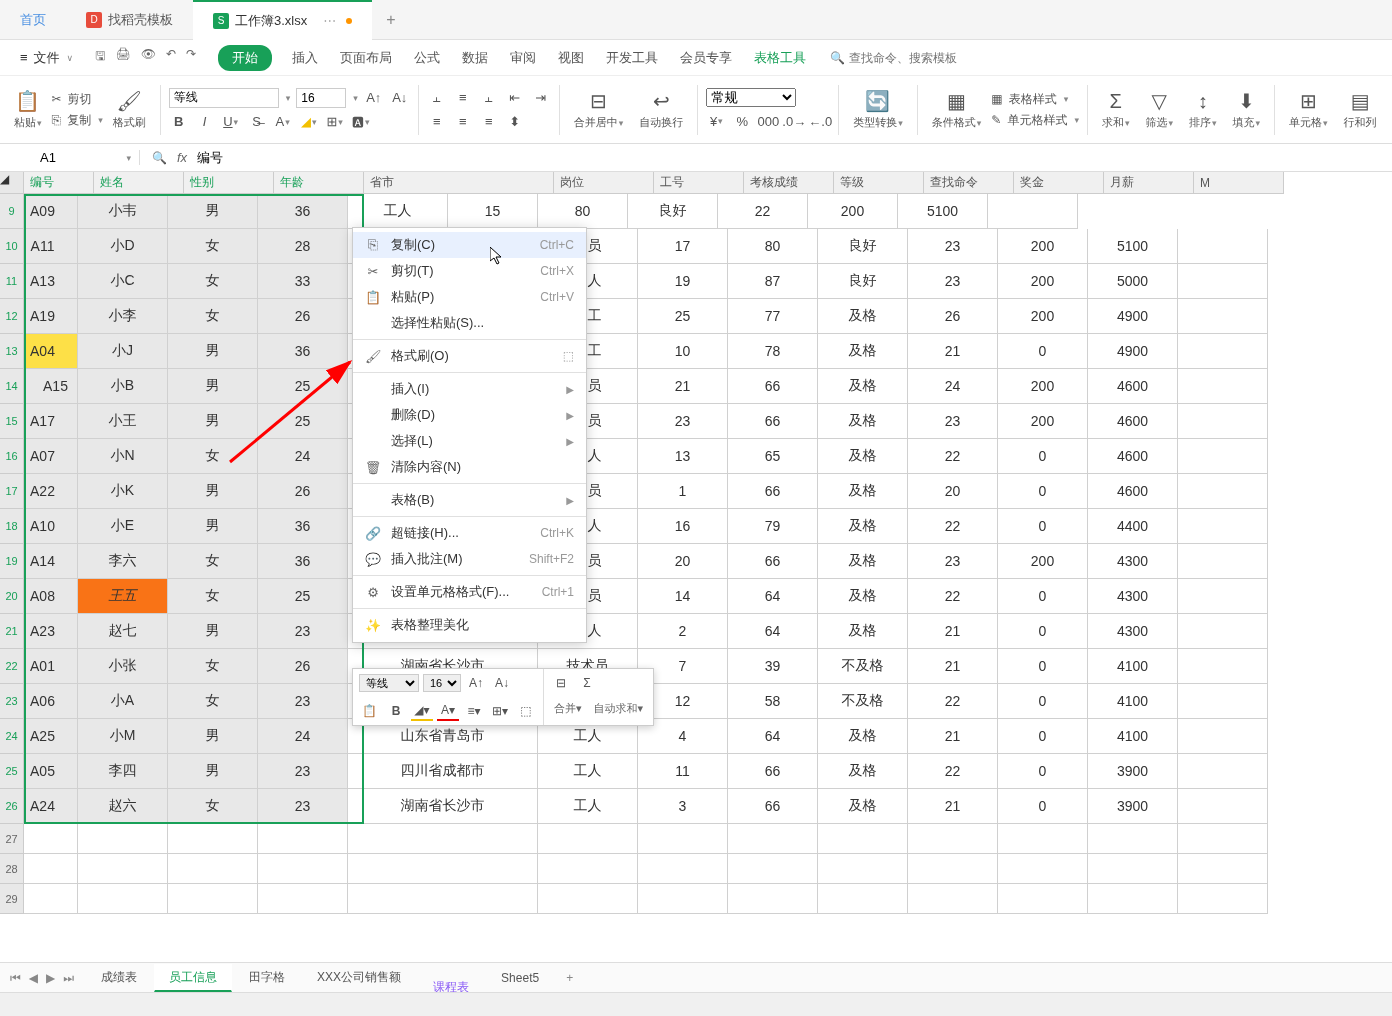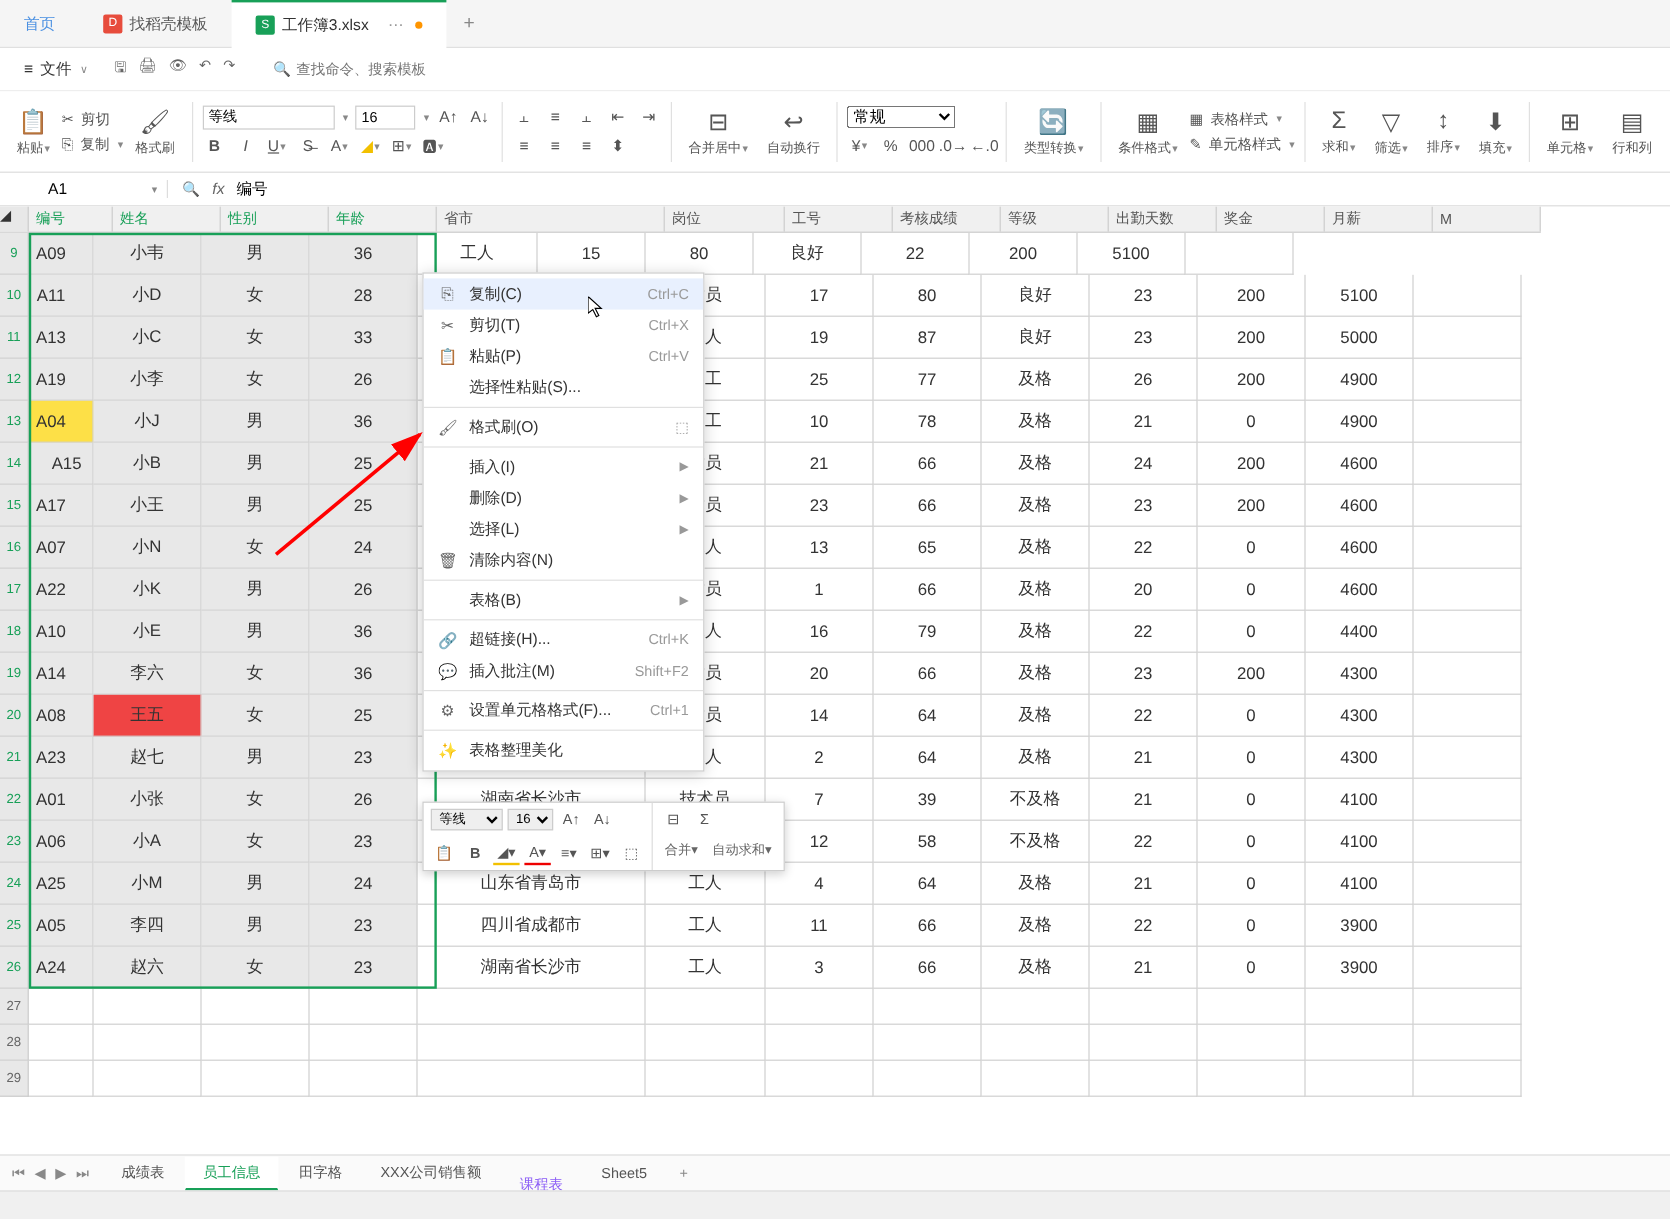--- a/index.html
+++ b/index.html
@@ -134,20 +134,32 @@
     <span>≡</span>
     <span>文件</span>
       <span class="dd">∨</span>
   </div>
   <div class="menu-icons">
     <span>🖫</span>
     <span>🖨</span>
     <span>👁</span>
     <span>↶</span>
     <span>↷</span>
+  </div>
+  <div class="menu-tabs">
+    <span class="menu-tab active">开始</span>
+    <span class="menu-tab">插入</span>
+    <span class="menu-tab">页面布局</span>
+    <span class="menu-tab">公式</span>
+    <span class="menu-tab">数据</span>
+    <span class="menu-tab">审阅</span>
+    <span class="menu-tab">视图</span>
+    <span class="menu-tab">开发工具</span>
+    <span class="menu-tab">会员专享</span>
+    <span class="menu-tab green">表格工具</span>
   </div>
   <div class="search-box">
     <span>🔍</span>
     <input placeholder="查找命令、搜索模板" style="">
   </div>
 </div>
 
 <div class="ribbon">
   <div class="ribbon-big">
     <span class="bicon">📋</span>
@@ -301,21 +313,21 @@
     <div class="row-hdr-spacer">◢</div>
     <div class="col-hd colw-a">编号</div>
     <div class="col-hd colw-b">姓名</div>
     <div class="col-hd colw-c">性别</div>
     <div class="col-hd colw-d">年龄</div>
     <div class="col-hd normal colw-e">省市</div>
     <div class="col-hd normal colw-f">岗位</div>
     <div class="col-hd normal colw-g">工号</div>
     <div class="col-hd normal colw-h">考核成绩</div>
     <div class="col-hd normal colw-i">等级</div>
-    <div class="col-hd normal colw-j">出勤天数</div>
+    <div class="col-hd normal colw-j">查找命令</div>
     <div class="col-hd normal colw-k">奖金</div>
     <div class="col-hd normal colw-l">月薪</div>
     <div class="col-hd normal colw-m">M</div>
   </div>
 
   <div class="row-headers" id="row-headers">
       <div class="row-hd sel">9</div>
       <div class="row-hd sel">10</div>
       <div class="row-hd sel">11</div>
       <div class="row-hd sel">12</div>
@@ -497,21 +509,21 @@
         <div class="cell colw-g">20</div>
         <div class="cell colw-h">66</div>
         <div class="cell colw-i">及格</div>
         <div class="cell colw-j">23</div>
         <div class="cell colw-k">200</div>
         <div class="cell colw-l">4300</div>
         <div class="cell colw-m"></div>
       </div>
       <div class="cell-row">
         <div class="cell colw-a" style="background: rgb(232, 232, 232);">A08</div>
-        <div class="cell colw-b" style="background: #ef4444;">王五</div>
+        <div class="cell colw-b" style="background: #f97316; font-style: italic;">王五</div>
         <div class="cell colw-c" style="background: rgb(232, 232, 232);">女</div>
         <div class="cell colw-d" style="background: rgb(232, 232, 232);">25</div>
         <div class="cell colw-e"></div>
         <div class="cell colw-f">术员</div>
         <div class="cell colw-g">14</div>
         <div class="cell colw-h">64</div>
         <div class="cell colw-i">及格</div>
         <div class="cell colw-j">22</div>
         <div class="cell colw-k">0</div>
         <div class="cell colw-l">4300</div>

